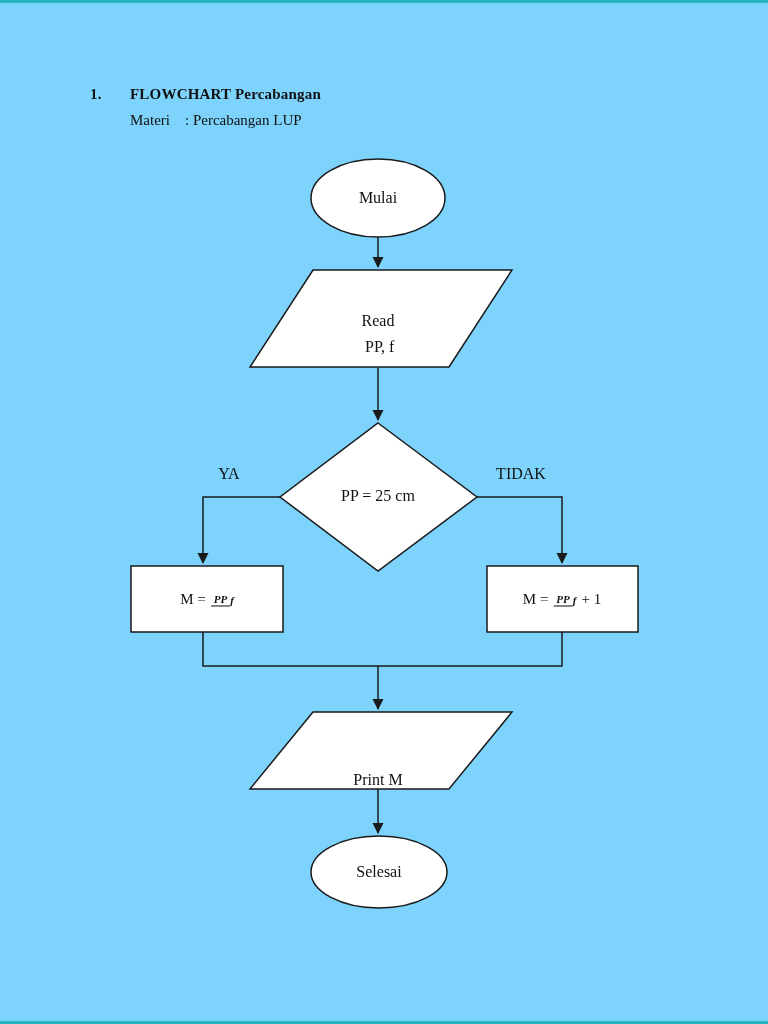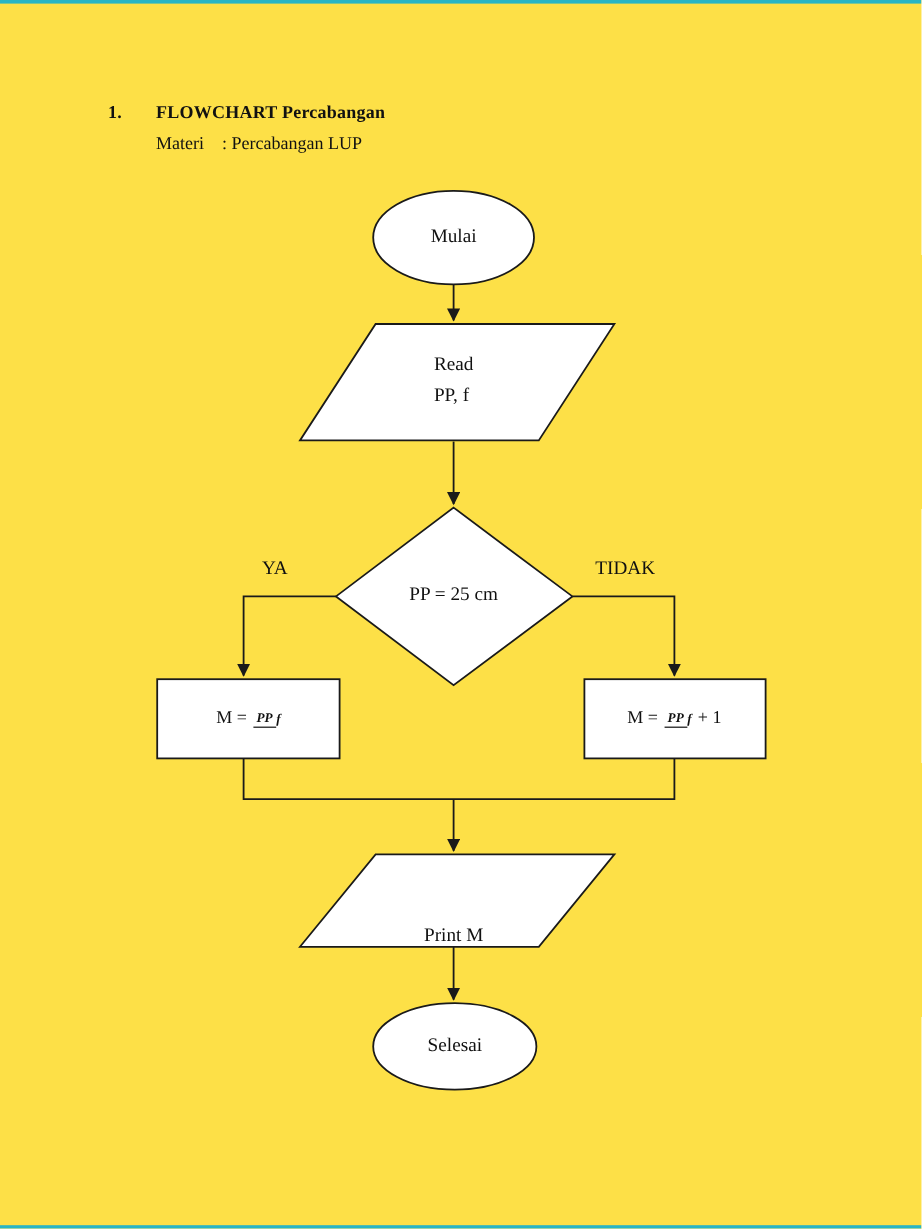--- a/index.html
+++ b/index.html
@@ -1,33 +1,33 @@
 <!DOCTYPE html>
 <html><head>
 <meta charset="utf-8">
 <style>
   html,body{margin:0;padding:0;background:#ffffff;}
   .page{
-    position:relative;width:768px;height:1024px;background:#fde047;
+    position:relative;width:768px;height:1024px;background:#7dd3fc;
     font-family:"Liberation Serif","DejaVu Serif",serif;color:#111111;
     overflow:hidden;
   }
   .edge{position:absolute;left:0;width:768px;height:3px;background:#28b5c4;}
   .edge-top{top:0;}
   .edge-bottom{bottom:0;}
 
   .heading{position:absolute;left:90px;top:86px;font-weight:bold;font-size:15px;letter-spacing:0.2px;}
   .heading .h-num{display:inline-block;width:40px;}
   .subheading{position:absolute;left:130px;top:112px;font-size:15px;white-space:pre;}
 
   svg.flow{position:absolute;left:0;top:0;}
 
   .lbl{
     position:absolute;transform:translate(-50%,-50%);
-    font-size:16px;white-space:nowrap;text-align:left;line-height:26px;font-family:Liberation Serif, serif;
+    font-size:16px;white-space:nowrap;text-align:right;line-height:26px;font-family:Liberation Serif, serif;
   }
   .formula{
     position:absolute;transform:translate(-50%,-50%);
     display:flex;align-items:center;gap:5px;font-size:15px;white-space:nowrap;
   }
   .frac{display:inline-flex;flex-direction:row;align-items:center;
     font-style:italic;font-size:11px;line-height:13px;font-weight:bold;}
   .frac .num{border-bottom:1.2px solid #111;padding:0 3px;}
   .frac .den{padding-top:1px;}
 </style>
@@ -66,21 +66,21 @@
       <polygon points="378,423 477,497 378,571 280,497"></polygon>
       <rect x="131" y="566" width="152" height="66"></rect>
       <rect x="487" y="566" width="151" height="66"></rect>
       <polygon points="313,712 512,712 449,789 250,789"></polygon>
       <ellipse cx="379" cy="872" rx="68" ry="36"></ellipse>
     </g>
   </svg>
 
   <div class="lbl" style="left:378px;top:198px">Mulai</div>
 
-  <div class="lbl" style="left:378px;top:317px">
+  <div class="lbl" style="left:378px;top:334px">
     <div>Read</div>
     <div>PP, f</div>
   </div>
 
   <div class="lbl" style="left:378px;top:496px">PP = 25 cm</div>
 
   <div class="lbl" style="left:229px;top:474px">YA</div>
 
   <div class="lbl" style="left:521px;top:474px">TIDAK</div>
 

